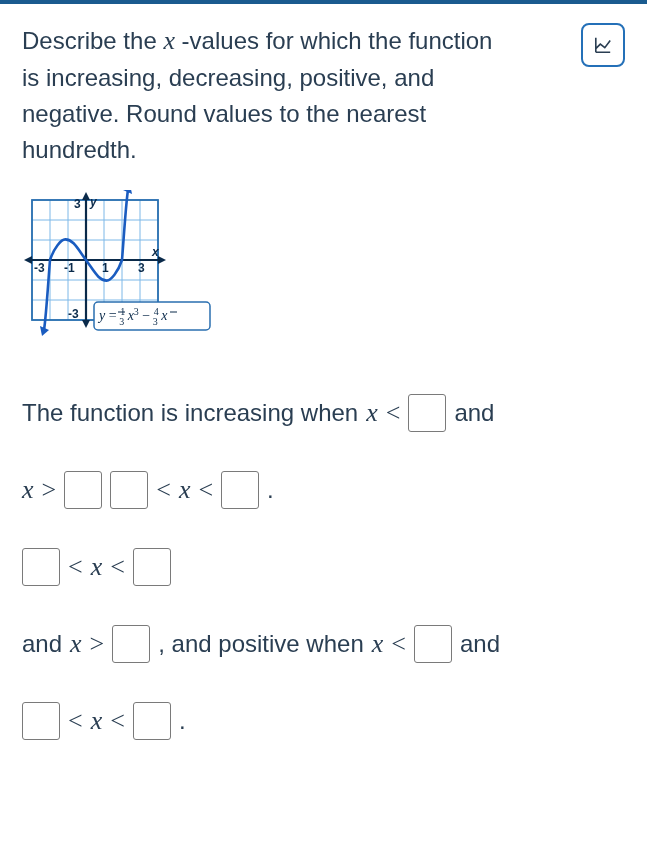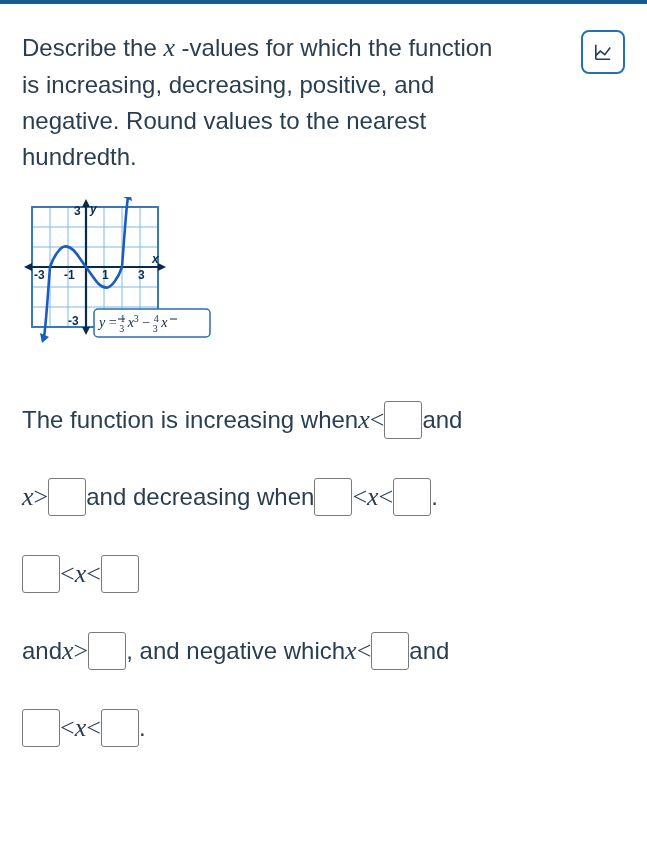--- a/index.html
+++ b/index.html
@@ -14,21 +14,21 @@
       height: 865px;
       position: relative;
       padding: 0;
     }
     .top-border {
       height: 4px;
       background: #1a5b8f;
       width: 100%;
     }
     .content {
-      padding: 24px 22px 0 22px;
+      padding: 17px 22px 0 22px;
     }
     .header-row {
       display: flex;
       justify-content: space-between;
       align-items: flex-start;
     }
     .question-text {
       font-size: 24px;
       color: #2a3e52;
       line-height: 1.5;
@@ -60,20 +60,21 @@
     }
     .answer-section {
       font-size: 24px;
       color: #2a3e52;
       line-height: 2.5;
     }
     .answer-line {
       display: flex;
       align-items: center;
       flex-wrap: wrap;
+      gap: 8px;
       margin-bottom: 12px;
     }
     .answer-line span {
       white-space: nowrap;
     }
     .math-var {
       font-style: italic;
       font-family: 'Times New Roman', serif;
       font-size: 26px;
     }
@@ -174,21 +175,20 @@
       <span class="math-var">x</span>
       <span class="math-op">&lt;</span>
       <span class="input-box"></span>
       <span> and</span>
     </div>
 
     <div class="answer-line">
       <span class="math-var">x</span>
       <span class="math-op">&gt;</span>
       <span class="input-box"></span>
-      <span> and decreasing when </span>
       <span class="input-box"></span>
       <span class="math-op">&lt;</span>
       <span class="math-var">x</span>
       <span class="math-op">&lt;</span>
       <span class="input-box"></span>
       <span>.</span>
     </div>
 
     <div class="answer-line">
       <span class="input-box"></span>
@@ -196,21 +196,21 @@
       <span class="math-var">x</span>
       <span class="math-op">&lt;</span>
       <span class="input-box"></span>
     </div>
 
     <div class="answer-line">
       <span>and </span>
       <span class="math-var">x</span>
       <span class="math-op">&gt;</span>
       <span class="input-box"></span>
-      <span>, and negative which </span>
+      <span>, and positive when </span>
       <span class="math-var">x</span>
       <span class="math-op">&lt;</span>
       <span class="input-box"></span>
       <span> and</span>
     </div>
 
     <div class="answer-line">
       <span class="input-box"></span>
       <span class="math-op">&lt;</span>
       <span class="math-var">x</span>

